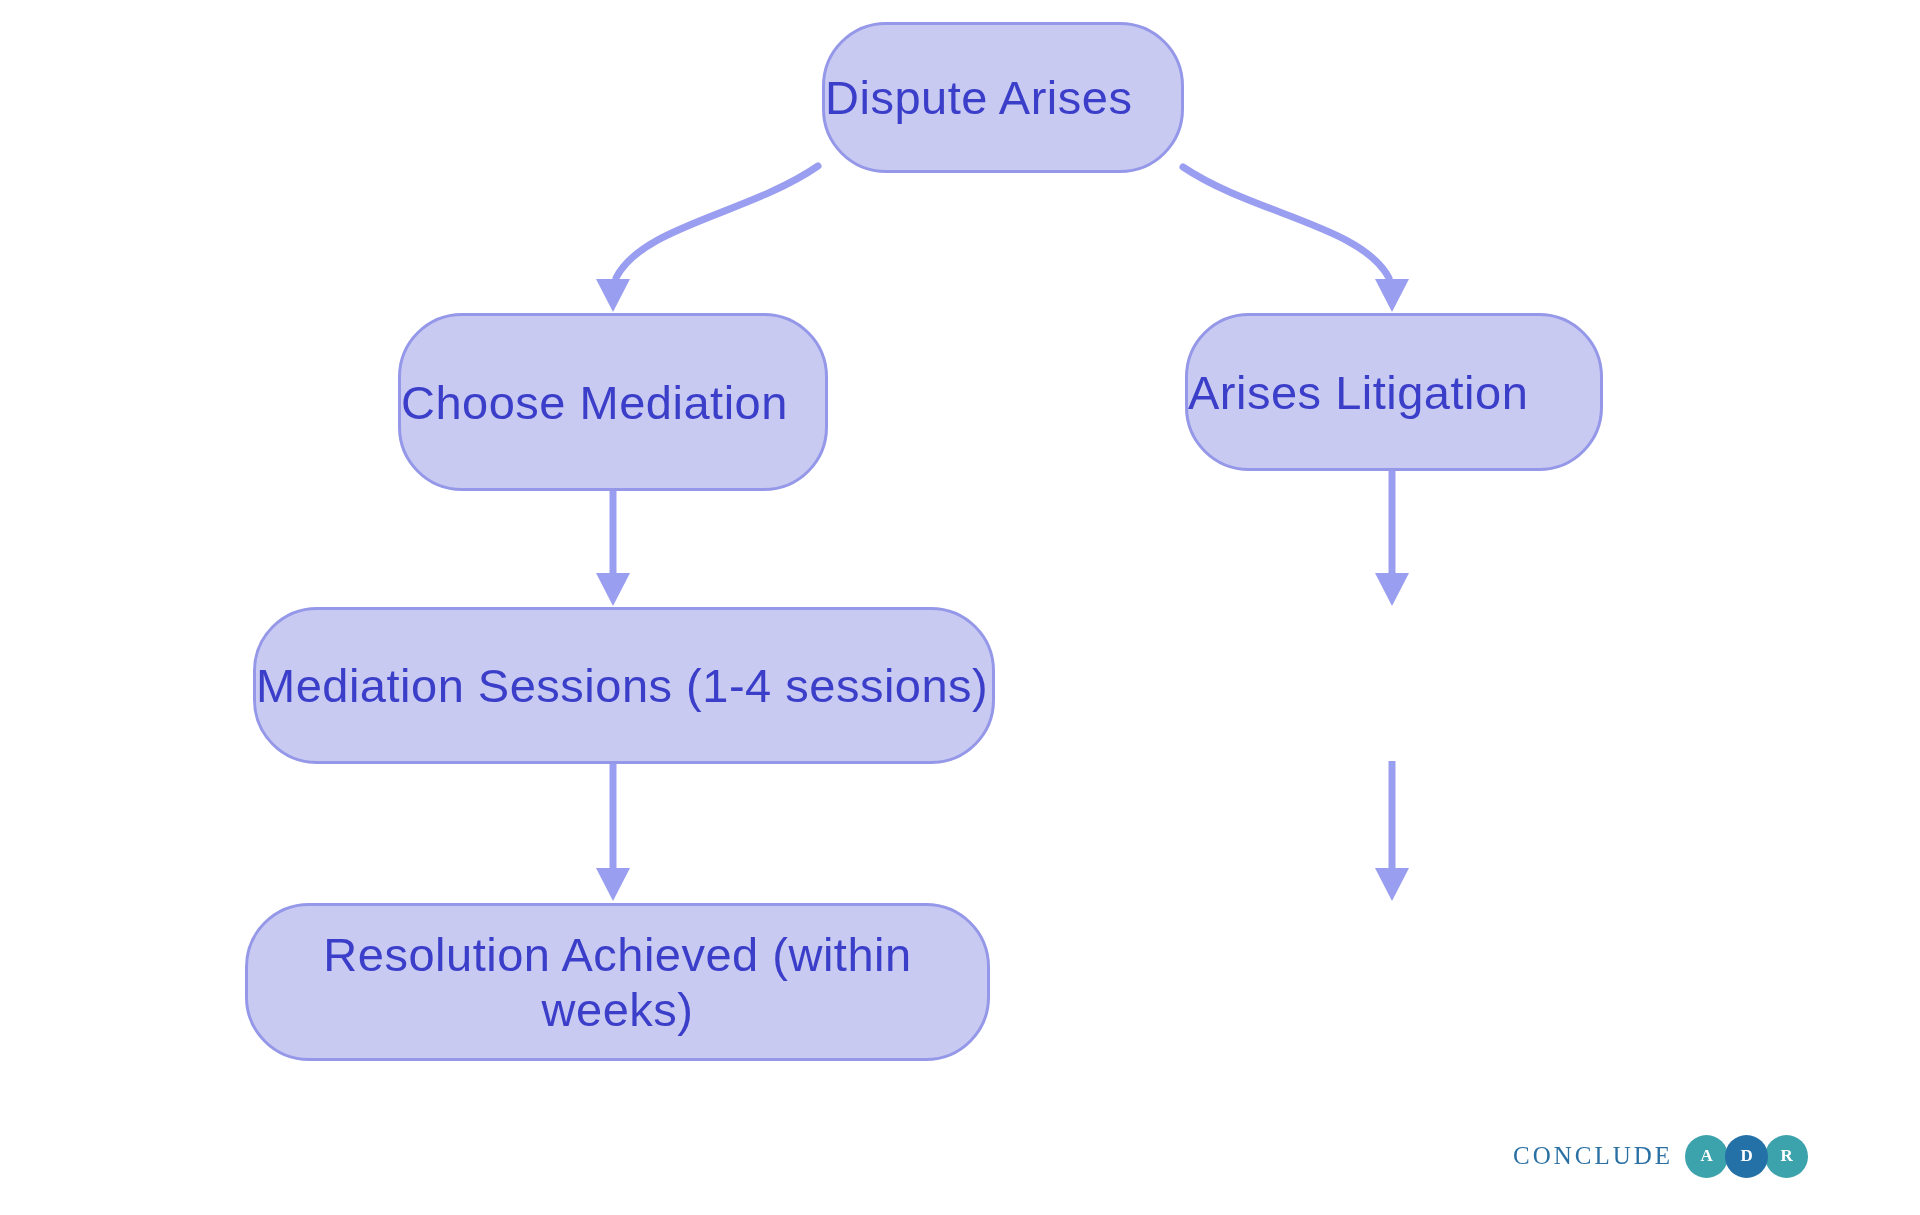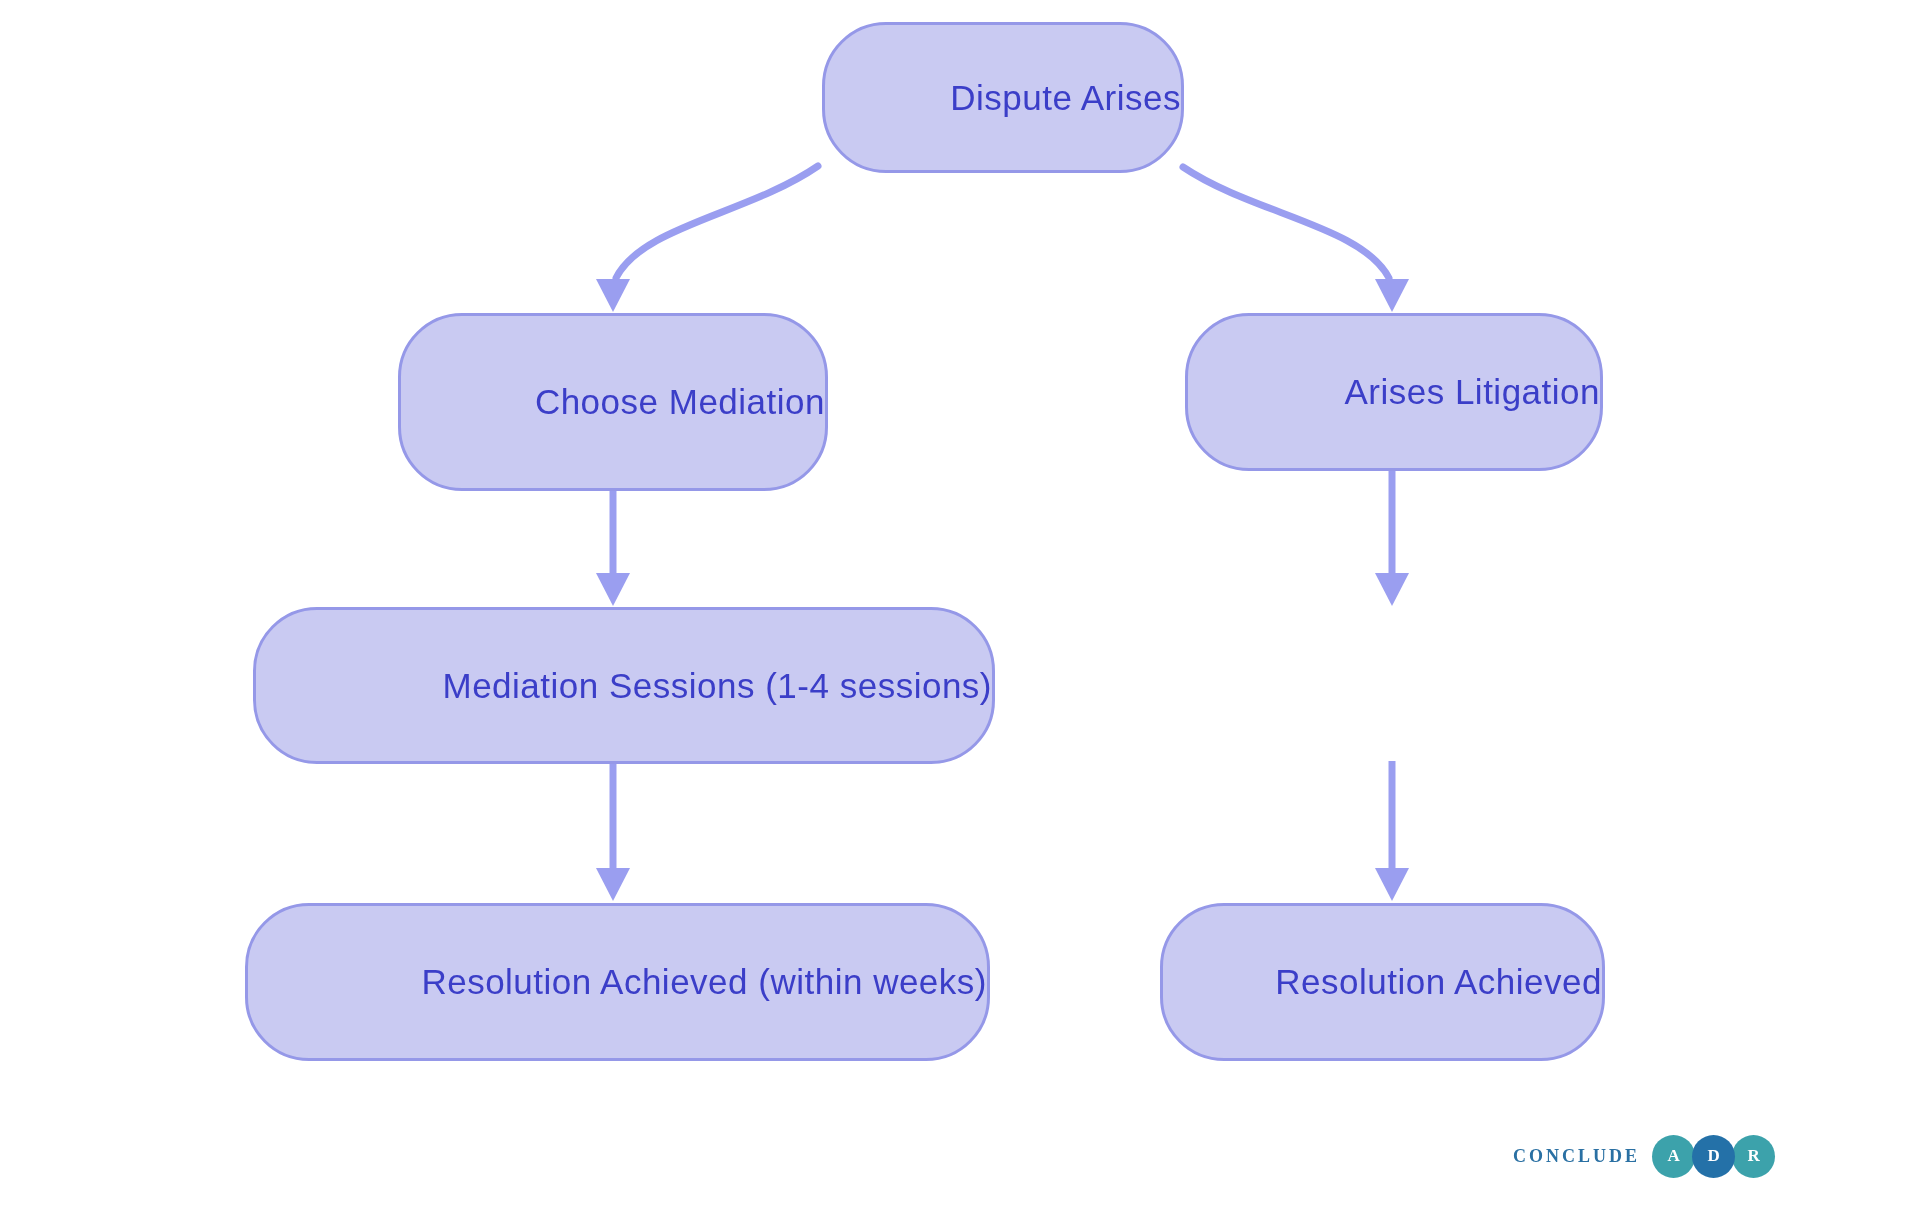--- a/index.html
+++ b/index.html
@@ -24,46 +24,46 @@
     pointer-events: none;
   }
   .node {
     position: absolute;
     box-sizing: border-box;
     background: var(--node-fill, #C9CAF2);
     border: 3px solid var(--node-border, #9598E8);
     border-radius: 64px;
     display: flex;
     align-items: center;
-    justify-content: flex-end;
+    justify-content: flex-start;
     text-align: center;
     color: var(--node-text, #3B3EC8);
-    font-size: 35px;
+    font-size: 47px;
     letter-spacing: 0.5px;
   }
   .n0 { left: 822px;  top: 22px;  width: 362px; height: 151px; }
   .n1 { left: 398px;  top: 313px; width: 430px; height: 178px; }
   .n2 { left: 1185px; top: 313px; width: 418px; height: 158px; }
   .n3 { left: 253px;  top: 607px; width: 742px; height: 157px; }
   .n4 { left: 1107px; top: 607px; width: 478px; height: 157px; }
   .n5 { left: 245px;  top: 903px; width: 745px; height: 158px; }
   .n6 { left: 1160px; top: 903px; width: 445px; height: 158px; }
 
   .logo {
     position: absolute;
     left: 1513px;
     top: 1132px;
     height: 48px;
     display: flex;
     align-items: center;
   }
   .logo-text {
     font-family: "Liberation Serif", serif;
-    font-weight: bold;
-    font-size: 18px;
+    font-weight: normal;
+    font-size: 25px;
     letter-spacing: 3px;
     color: var(--logo-text, #2A70A3);
     margin-right: 12px;
   }
   .logo-circle {
     position: relative;
     width: 43px;
     height: 43px;
     border-radius: 50%;
     display: flex;
@@ -113,23 +113,20 @@
   </div>
   <div class="node n2">
     <span>Arises Litigation</span>
   </div>
   <div class="node n3">
     <span>Mediation Sessions (1-4 sessions)</span>
   </div>
   <div class="node n5">
     <span>Resolution Achieved (within weeks)</span>
   </div>
-  <div class="node n6">
-    <span>Resolution Achieved</span>
-  </div>
 
   <div class="logo">
     <span class="logo-text">CONCLUDE</span>
     <span class="logo-circle c-a">A</span>
     <span class="logo-circle c-d">D</span>
     <span class="logo-circle c-r">R</span>
   </div>
 
 </div>
 

